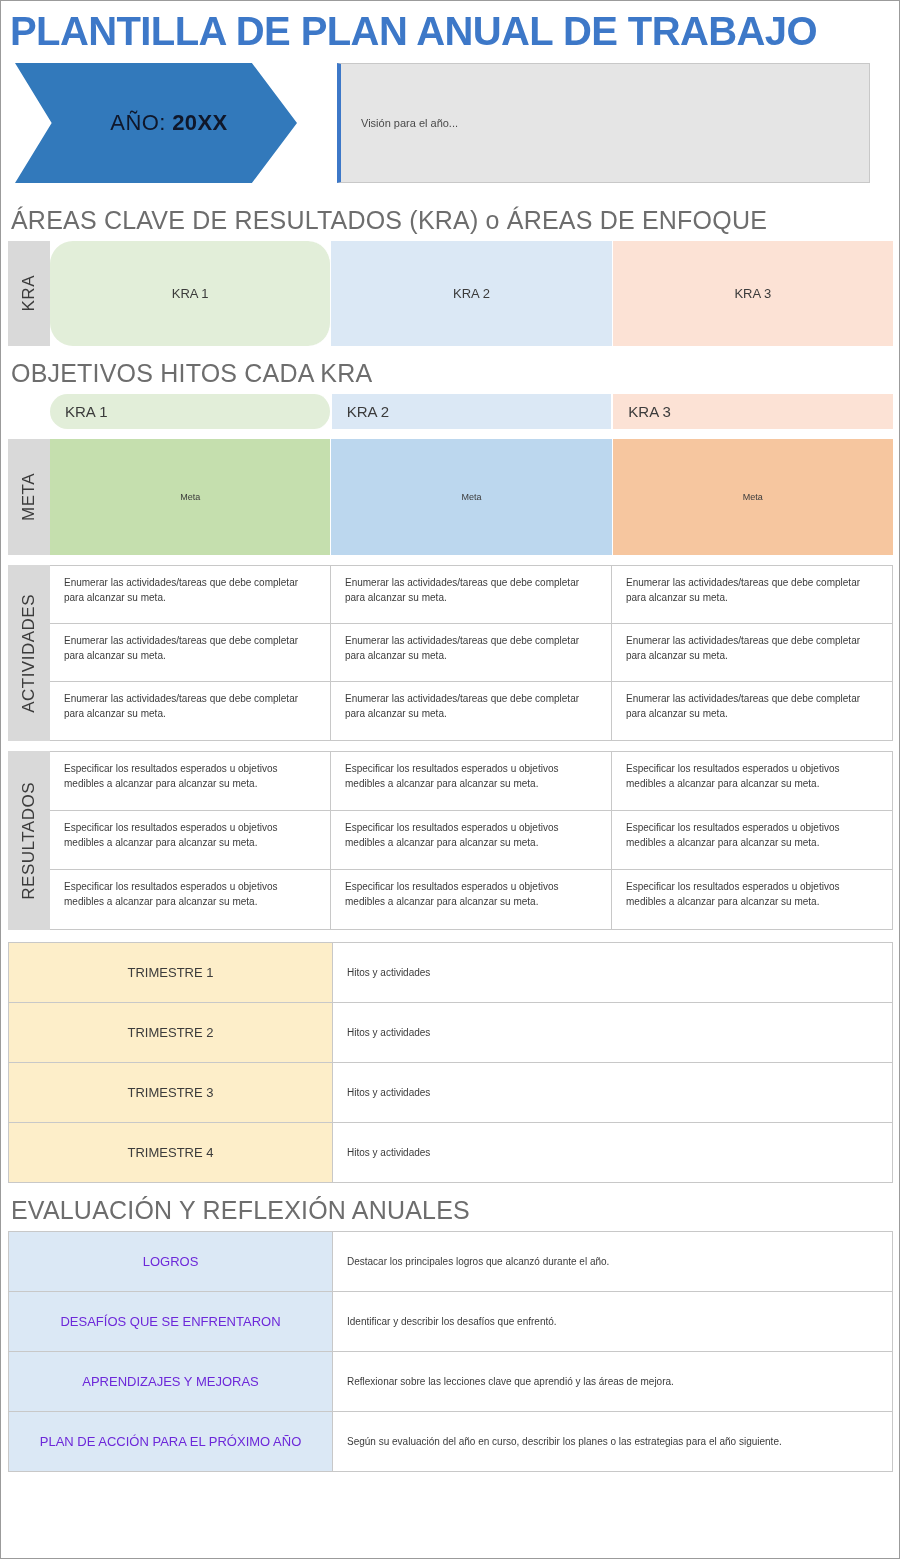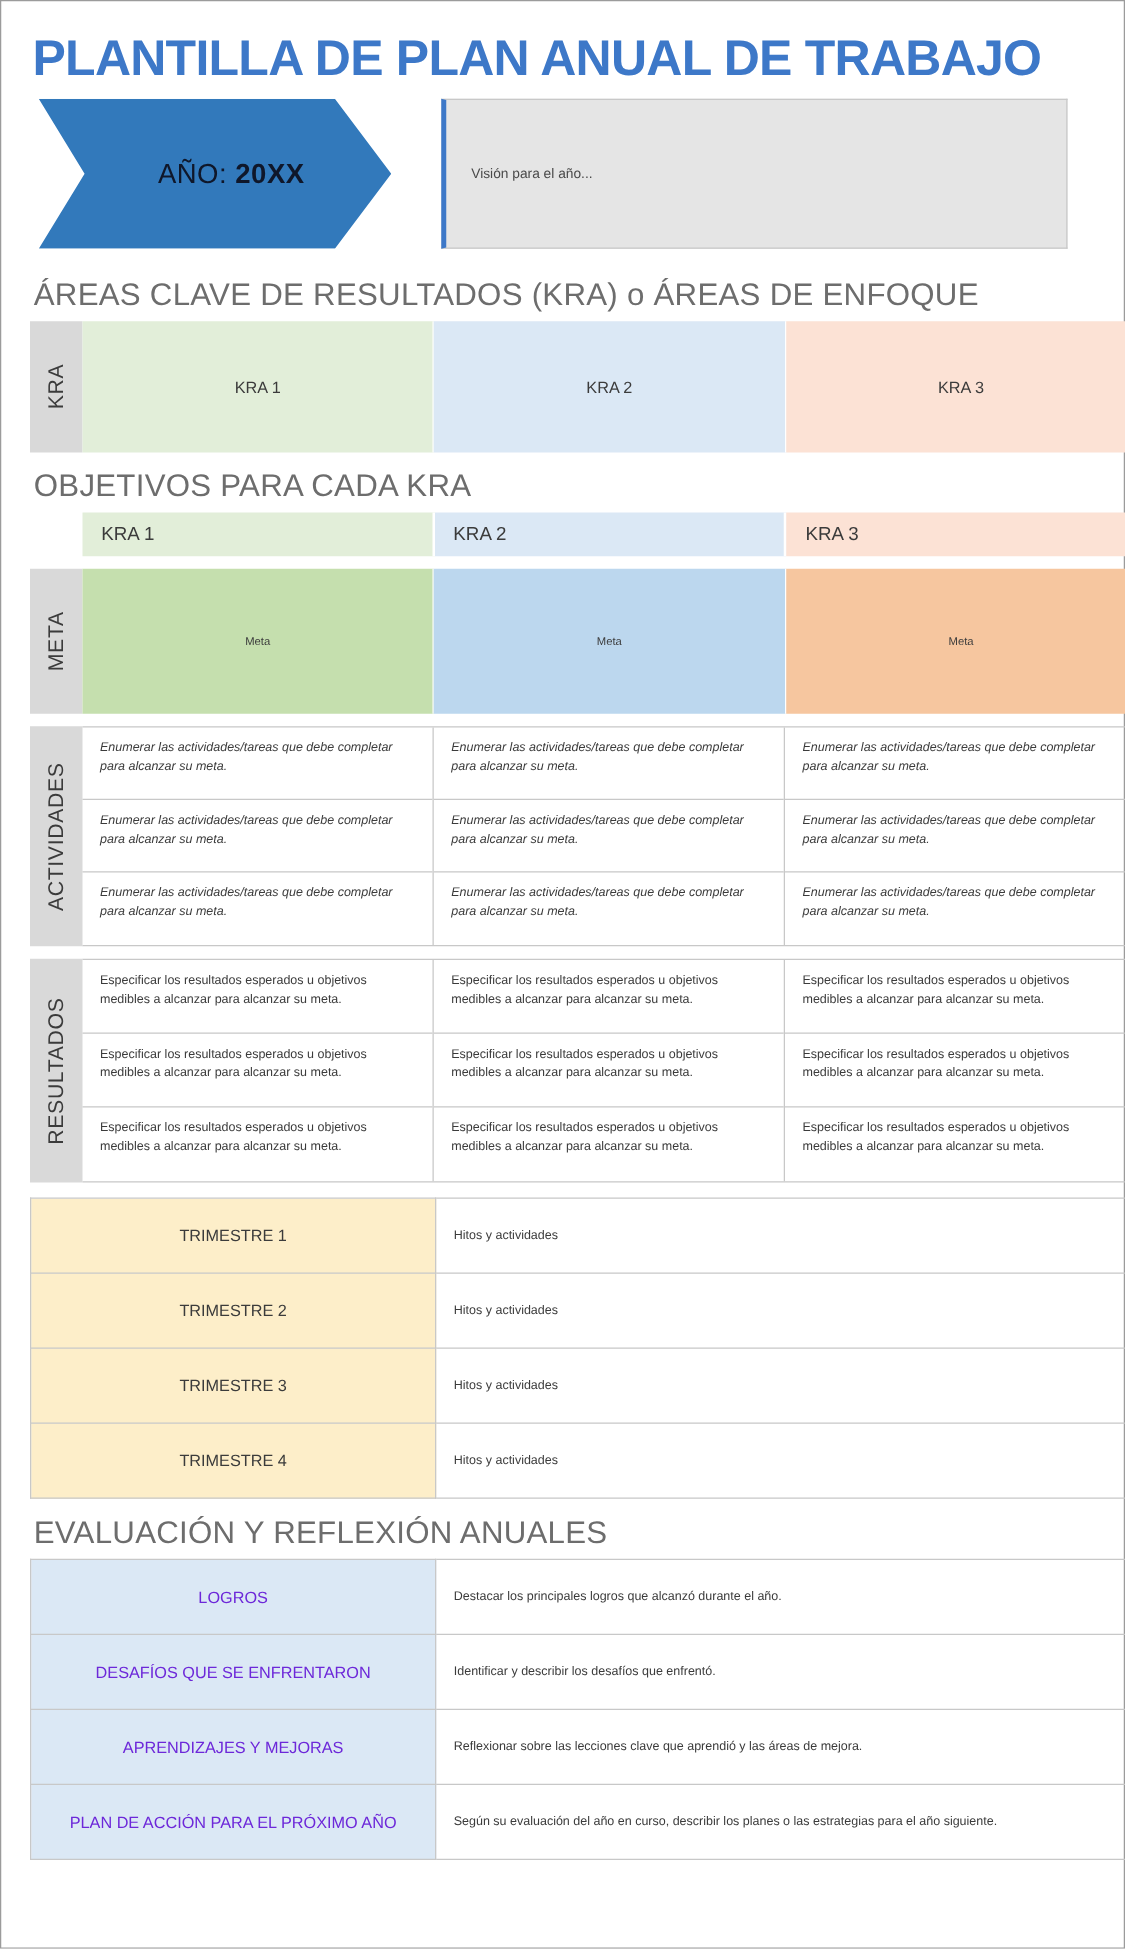--- a/index.html
+++ b/index.html
@@ -14,21 +14,21 @@
     color: #3b3b3b;
     overflow: hidden;
   }
   .page {
     position: relative;
     width: 900px;
     height: 1559px;
     box-sizing: border-box;
     border: 1px solid #9b9b9b;
     background: #fff;
-    padding: 16px;
+    padding: 0;
   }
   .inner {
     padding: 6px 7px 0 7px;
   }
 
   
   .doc-title {
     color: #3d78c8;
     font-size: 40px;
     font-weight: 700;
@@ -121,21 +121,21 @@
     flex: 1 1 0;
     display: flex;
     align-items: center;
     justify-content: center;
     font-size: 13px;
     color: #3b3b3b;
     border-right: 1px solid #ffffff;
     box-sizing: border-box;
   }
   .kra-cell:last-child { border-right: none; }
-  .c-green  { background: #e2eed9; }
+  .c-green  { background: #e2eed9; border-radius: 23px; }
   .c-blue   { background: #dbe8f5; }
   .c-peach  { background: #fce2d5; }
   .c-green-s { background: #c5dfae; }
   .c-blue-s  { background: #bcd7ee; }
   .c-peach-s { background: #f6c69f; }
 
   
   .kra-head-row { height: 35px; margin-left: 42px; width: 843px; display:flex; }
   .kra-head {
     flex: 1 1 0;
@@ -182,21 +182,21 @@
   .txt-col:last-child { border-right: none; }
   .txt-cell {
     border-bottom: 1px solid #c8c8c8;
     box-sizing: border-box;
     padding: 9px 12px 9px 14px;
     font-size: 10px;
     line-height: 15px;
     color: #3b3b3b;
   }
   .txt-col .txt-cell:last-child { border-bottom: none; }
-  .act-cell { height: 58px; font-style: italic; }
+  .act-cell { height: 58px; }
   .res-cell { height: 59px; }
 
   
   .q-table, .e-table {
     width: 885px;
     border: 1px solid #c8c8c8;
     border-collapse: collapse;
     box-sizing: border-box;
     table-layout: fixed;
   }
@@ -261,21 +261,21 @@
       <div class="kra-cell c-blue">
           <span>KRA 2</span>
         </div>
       <div class="kra-cell c-peach">
           <span>KRA 3</span>
         </div>
     </div>
 
     <div class="spacer-12"></div>
 
-    <h2 class="section-heading">OBJETIVOS PARA CADA KRA</h2>
+    <h2 class="section-heading">OBJETIVOS HITOS CADA KRA</h2>
 
     <div class="kra-head-row">
       <div class="kra-head c-green">
           <span>KRA 1</span>
         </div>
       <div class="kra-head c-blue">
           <span>KRA 2</span>
         </div>
       <div class="kra-head c-peach">
           <span>KRA 3</span>

